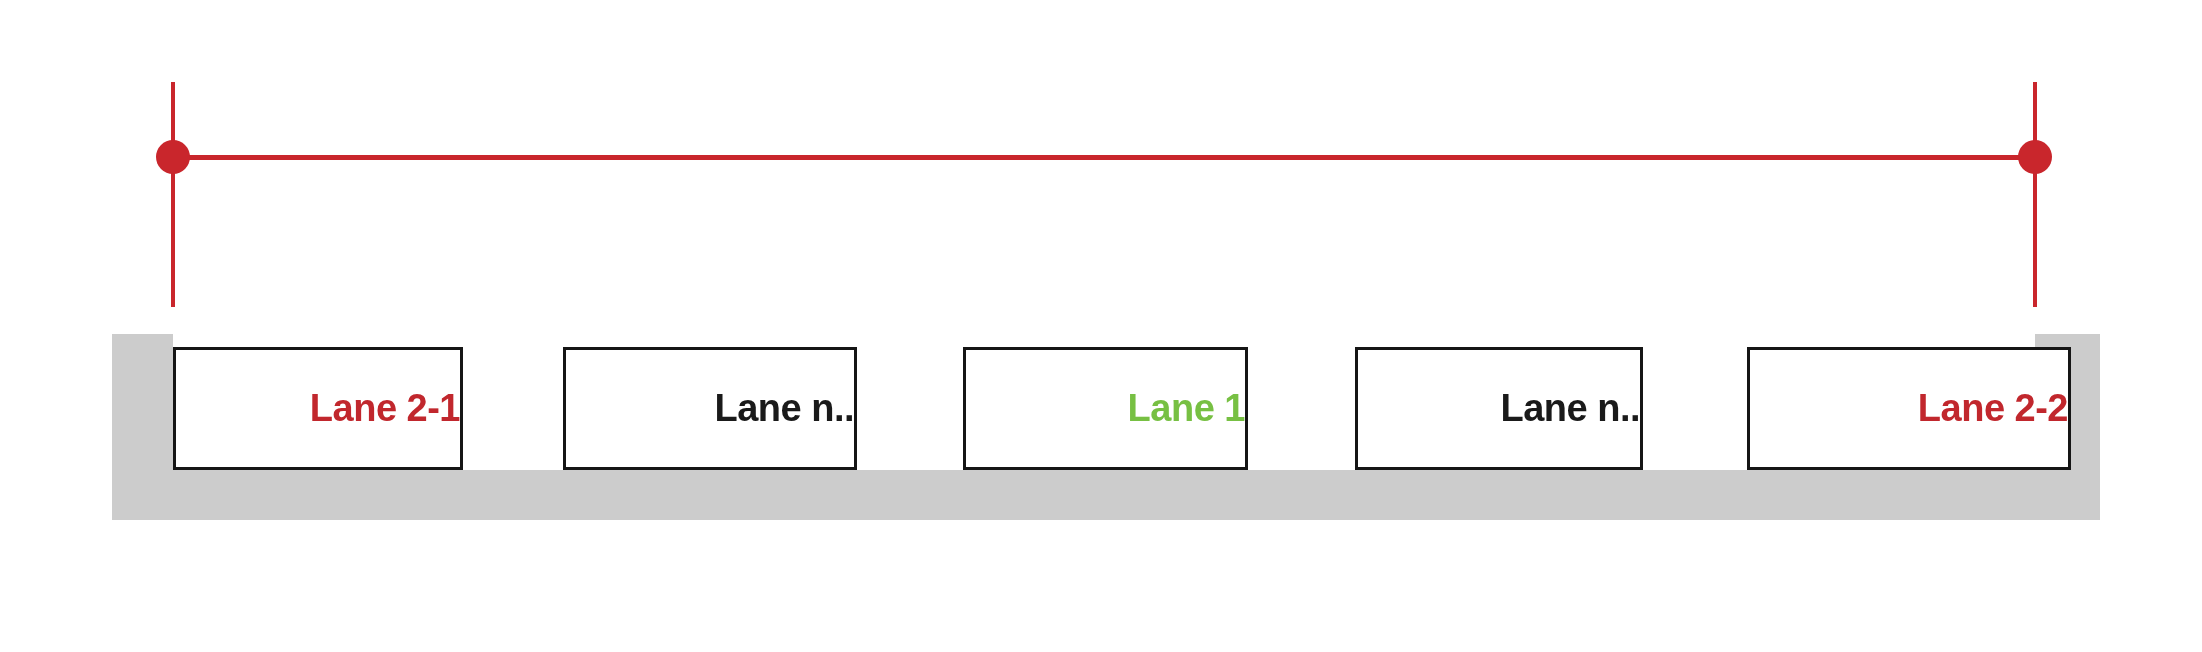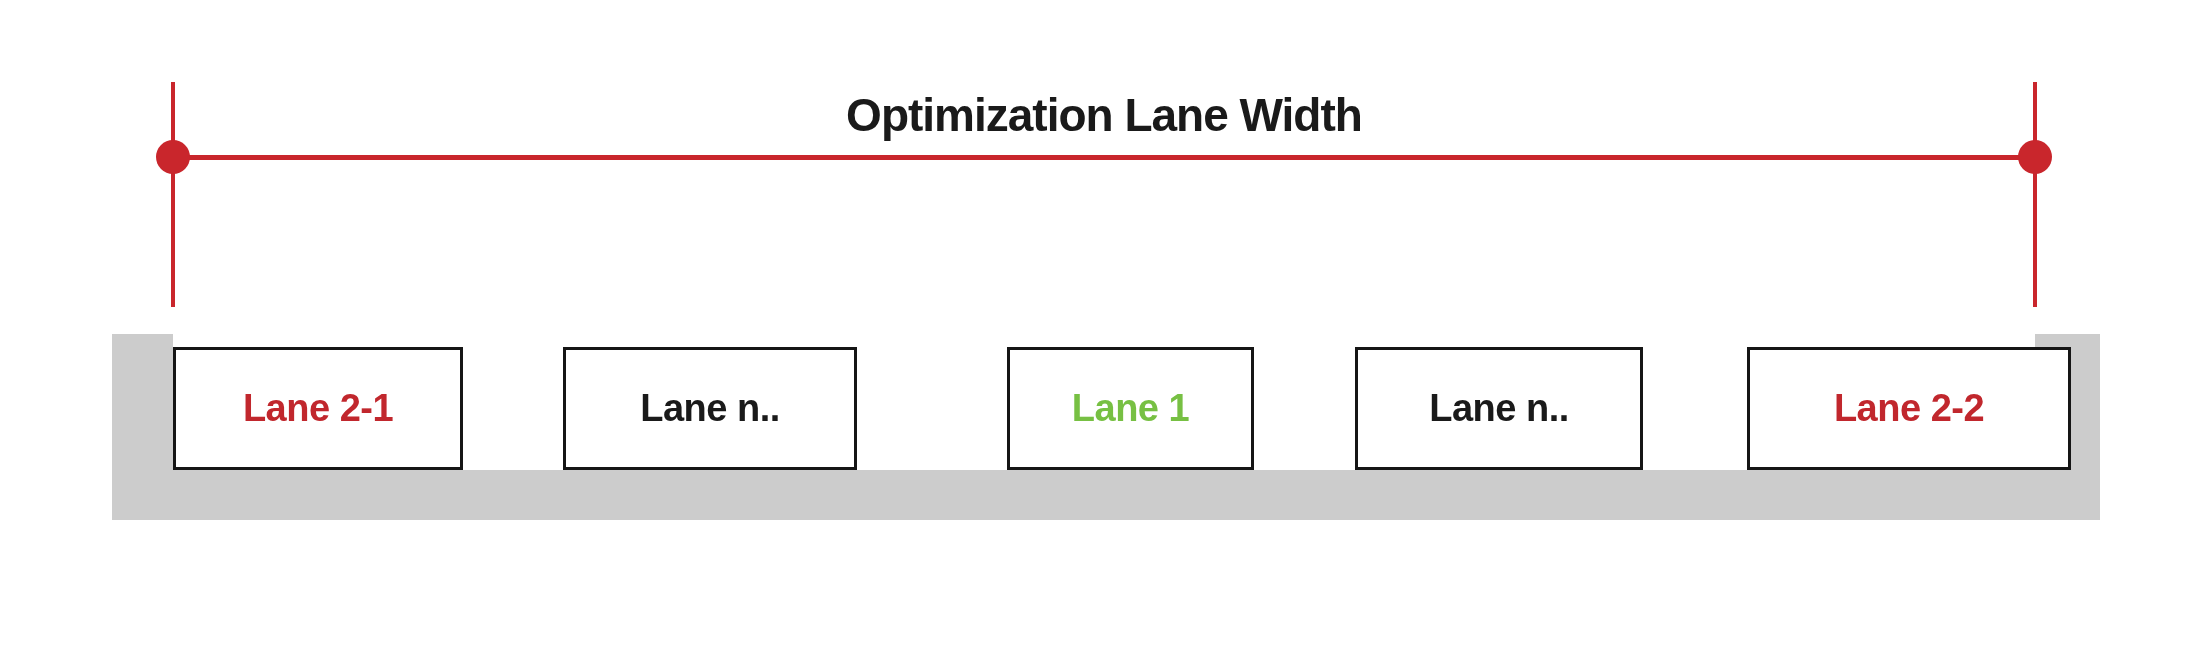--- a/index.html
+++ b/index.html
@@ -72,40 +72,39 @@
   
   .lane {
     position: absolute;
     top: 347px;
     height: 123px;
     box-sizing: border-box;
     background: #ffffff;
     border: 3px solid var(--border_black, #151515);
     display: flex;
     align-items: center;
-    justify-content: center;
+    justify-content: flex-end;
   }
   .lane span {
     font-size: 38px;
     font-weight: 700;
     letter-spacing: -0.5px;
     white-space: nowrap;
   }
   .lane:nth-child(1) { left: 173px;  width: 290px; }
   .lane:nth-child(2) { left: 563px;  width: 294px; }
-  .lane:nth-child(3) { left: 1007px;  width: 247px; }
+  .lane:nth-child(3) { left: 963px;  width: 285px; }
   .lane:nth-child(4) { left: 1355px; width: 288px; }
   .lane:nth-child(5) { left: 1747px; width: 324px; }
 </style>
 </head>
 <body>
 
 <div class="canvas">
 
-  <div class="title">Optimization Lane Width</div>
 
   <div class="ext-line left"></div>
 
   <div class="ext-line right"></div>
 
   <div class="dim-line"></div>
 
   <div class="dot left"></div>
 
   <div class="dot right"></div>

